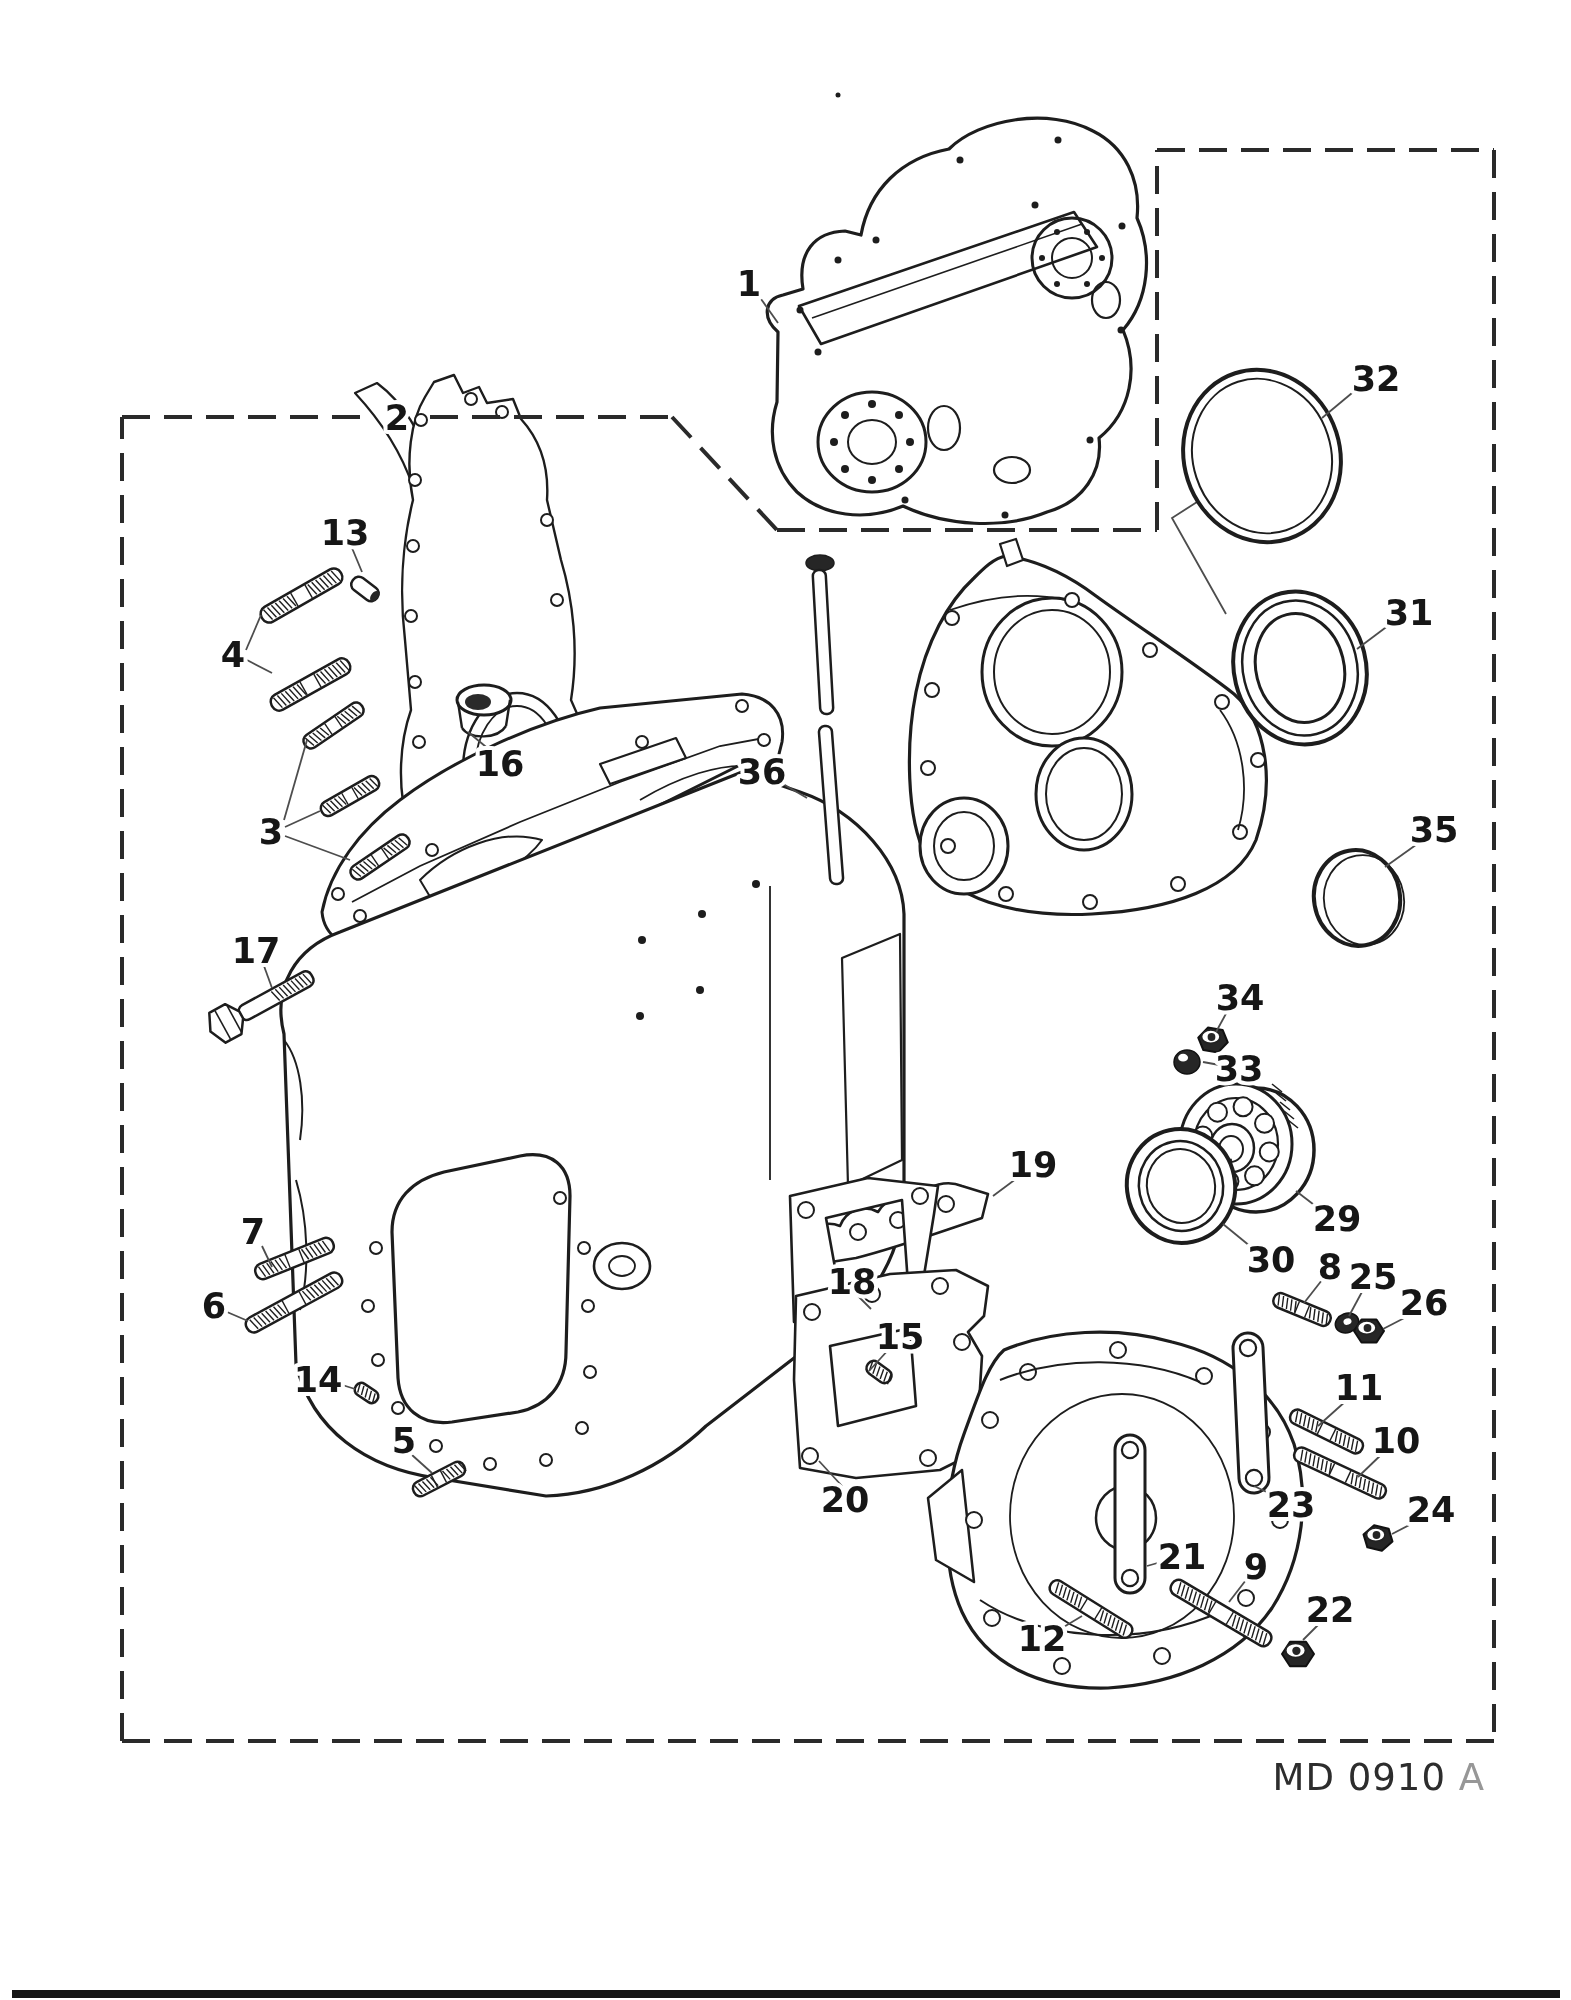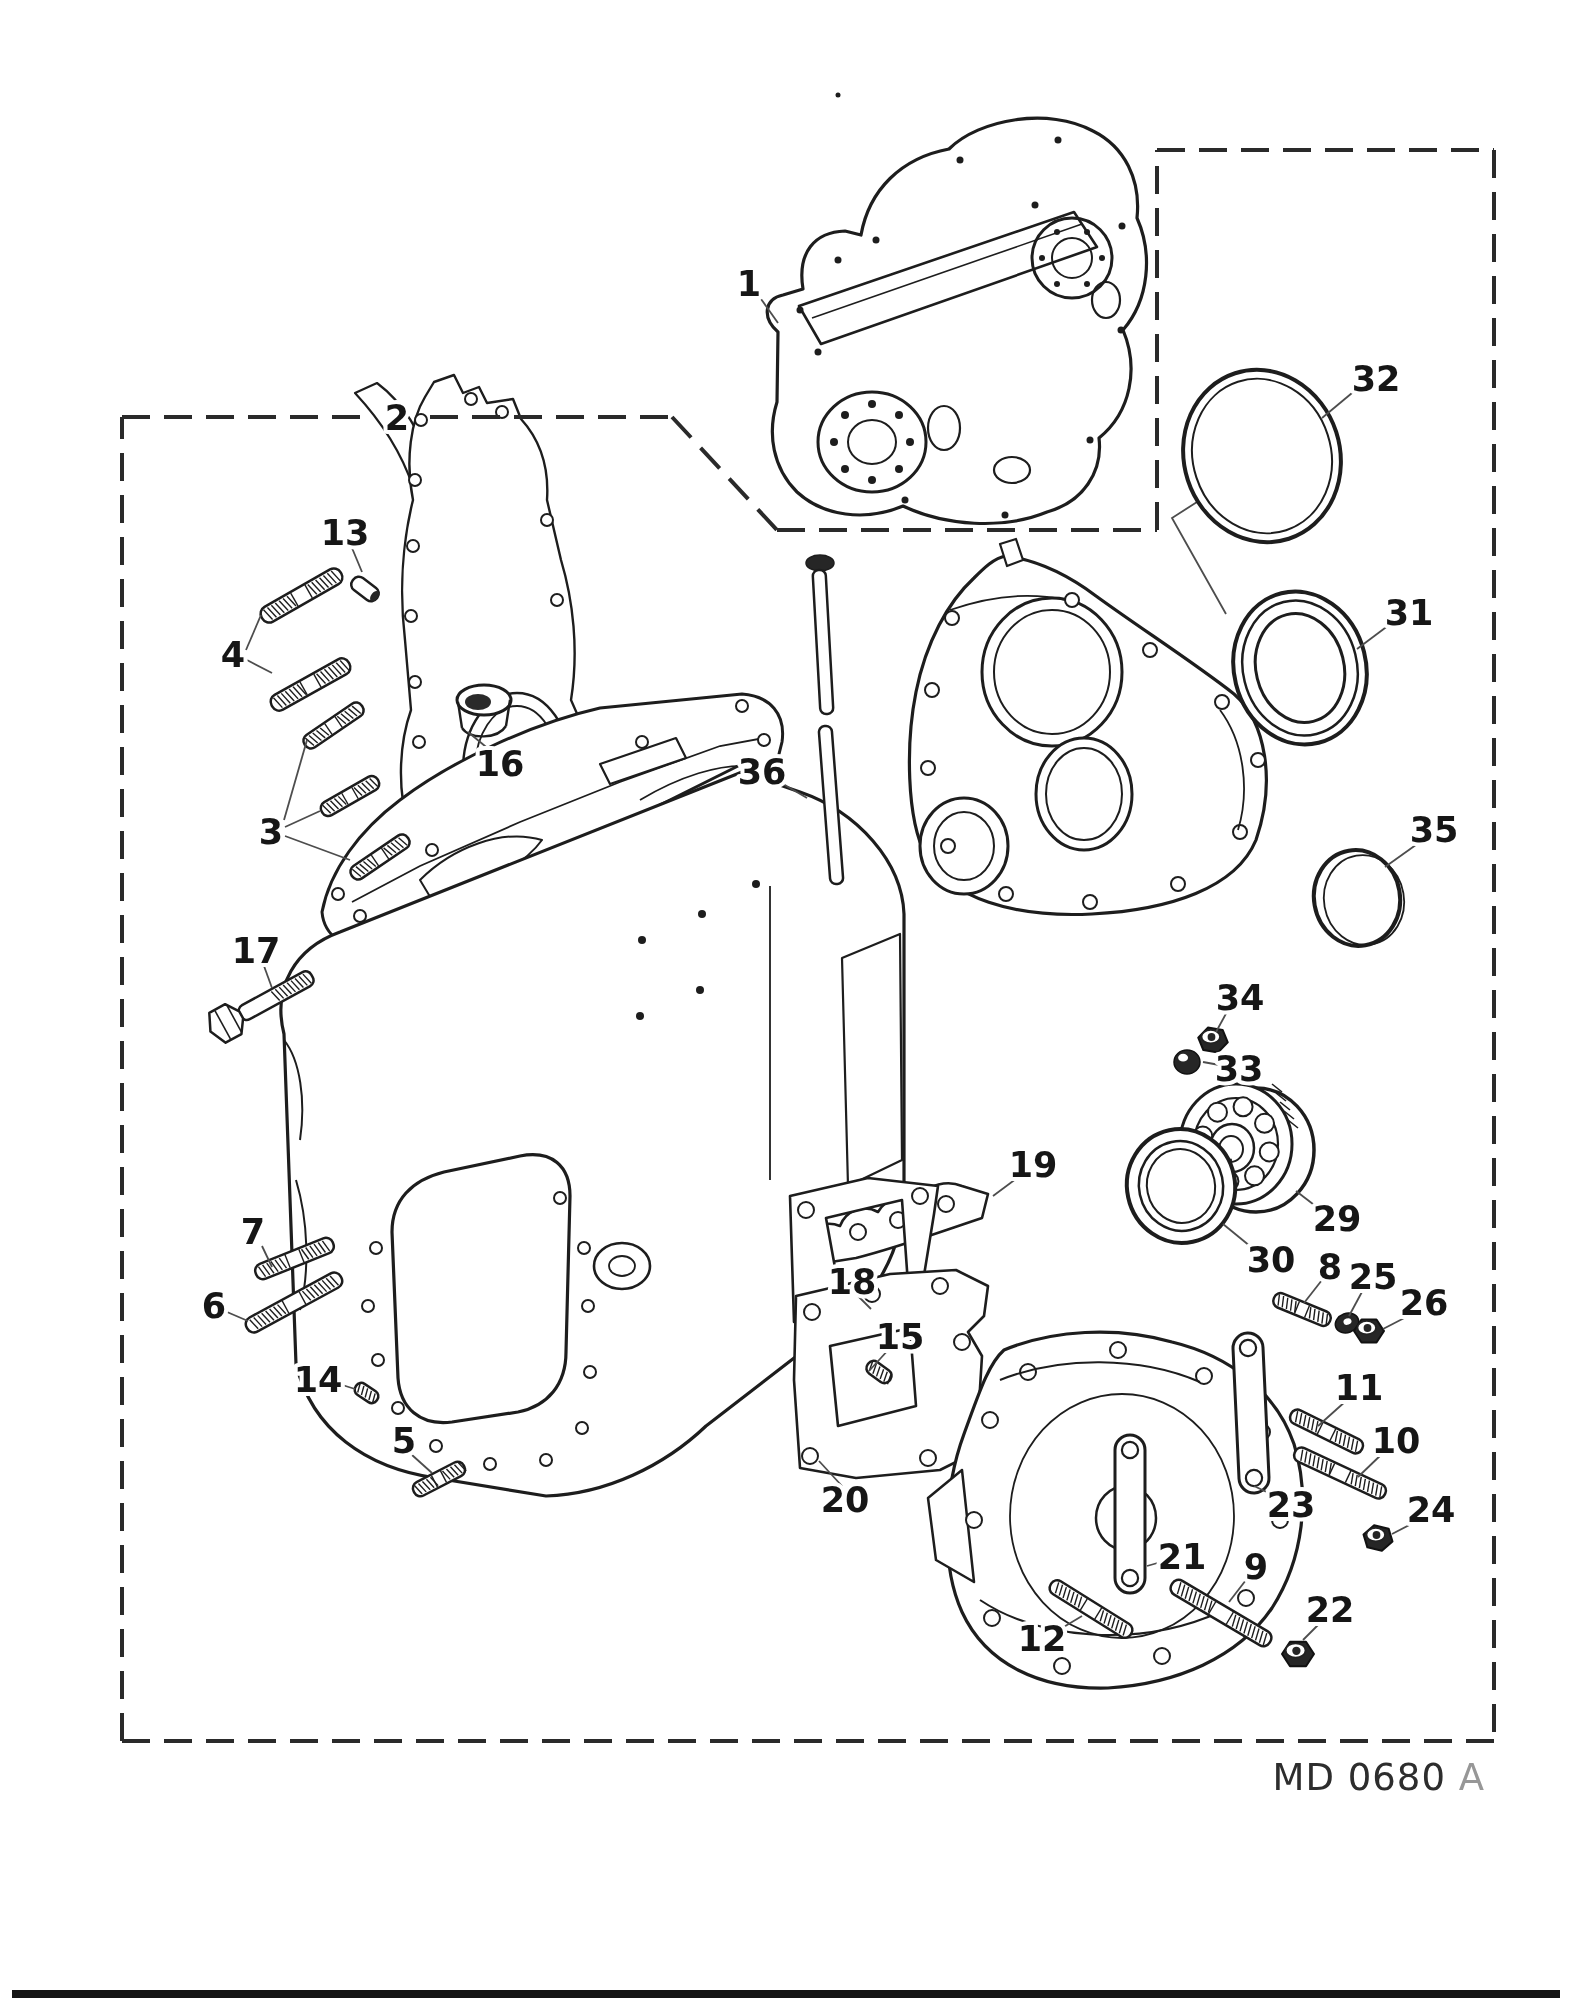--- a/index.html
+++ b/index.html
@@ -692,14 +692,14 @@
       </g>
       <g>
         <polyline points="1420,842 1385,867" fill="none" stroke="#4d4d4d" stroke-width="1.8"></polyline>
         <text x="1434" y="841.6" text-anchor="middle" font-size="35" fill="#161616">35</text>
       </g>
       <g>
         <polyline points="778,781 807,798" fill="none" stroke="#4d4d4d" stroke-width="1.8"></polyline>
         <text x="762" y="783.6" text-anchor="middle" font-size="35" fill="#161616">36</text>
       </g>
     </svg>
-  <div id="diagram-code"><span>MD 0680</span>&nbsp;<span class="sfx">A</span></div>
+  <div id="diagram-code"><span>MD 0910</span>&nbsp;<span class="sfx">A</span></div>
 </div>
 
 </body></html>

